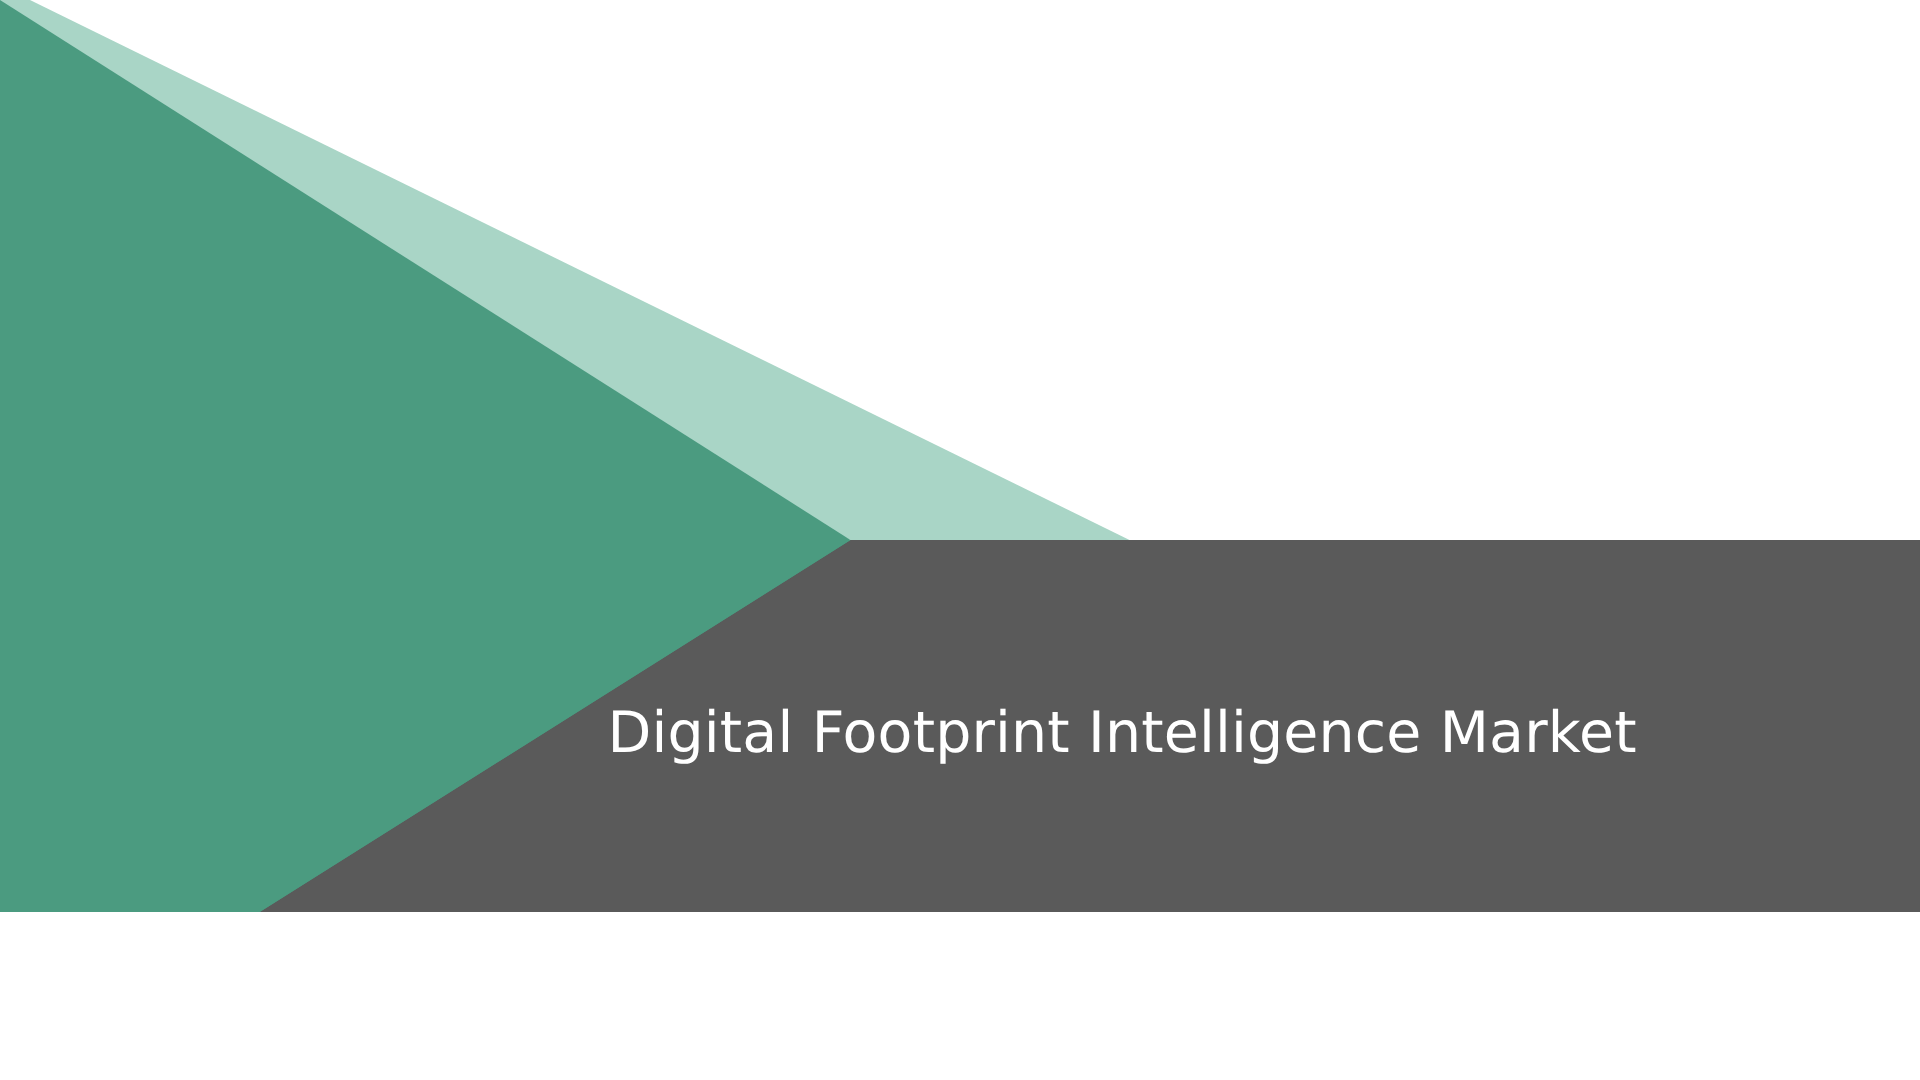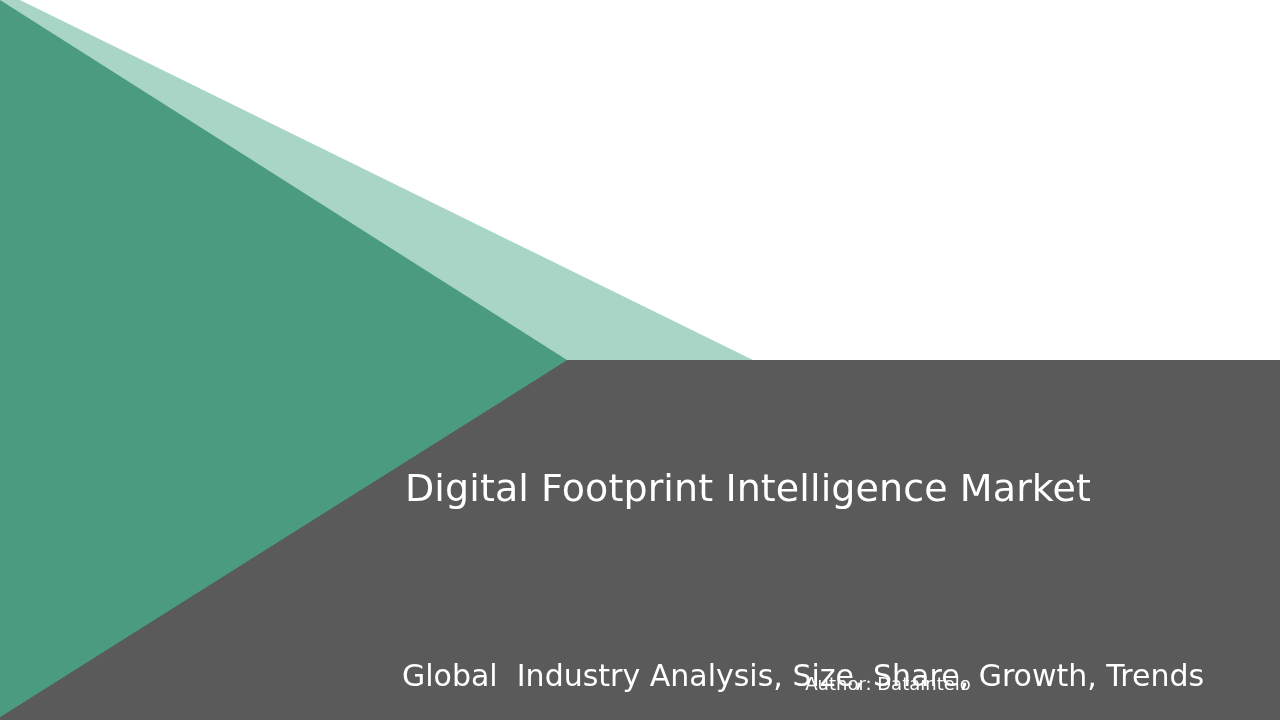--- a/index.html
+++ b/index.html
@@ -10,21 +10,21 @@
     width: 1280px;
     height: 720px;
     overflow: hidden;
     background: #ffffff;
     font-family: "DejaVu Sans", "Liberation Sans", sans-serif;
   }
 
   #slide {
     position: relative;
     width: 1280px;
-    height: 720px;
+    height: 608px;
     background: #0c4a6e;
     overflow: hidden;
   }
 
   
   #bg-art {
     position: absolute;
     left: 0;
     top: 0;
     width: 1280px;

